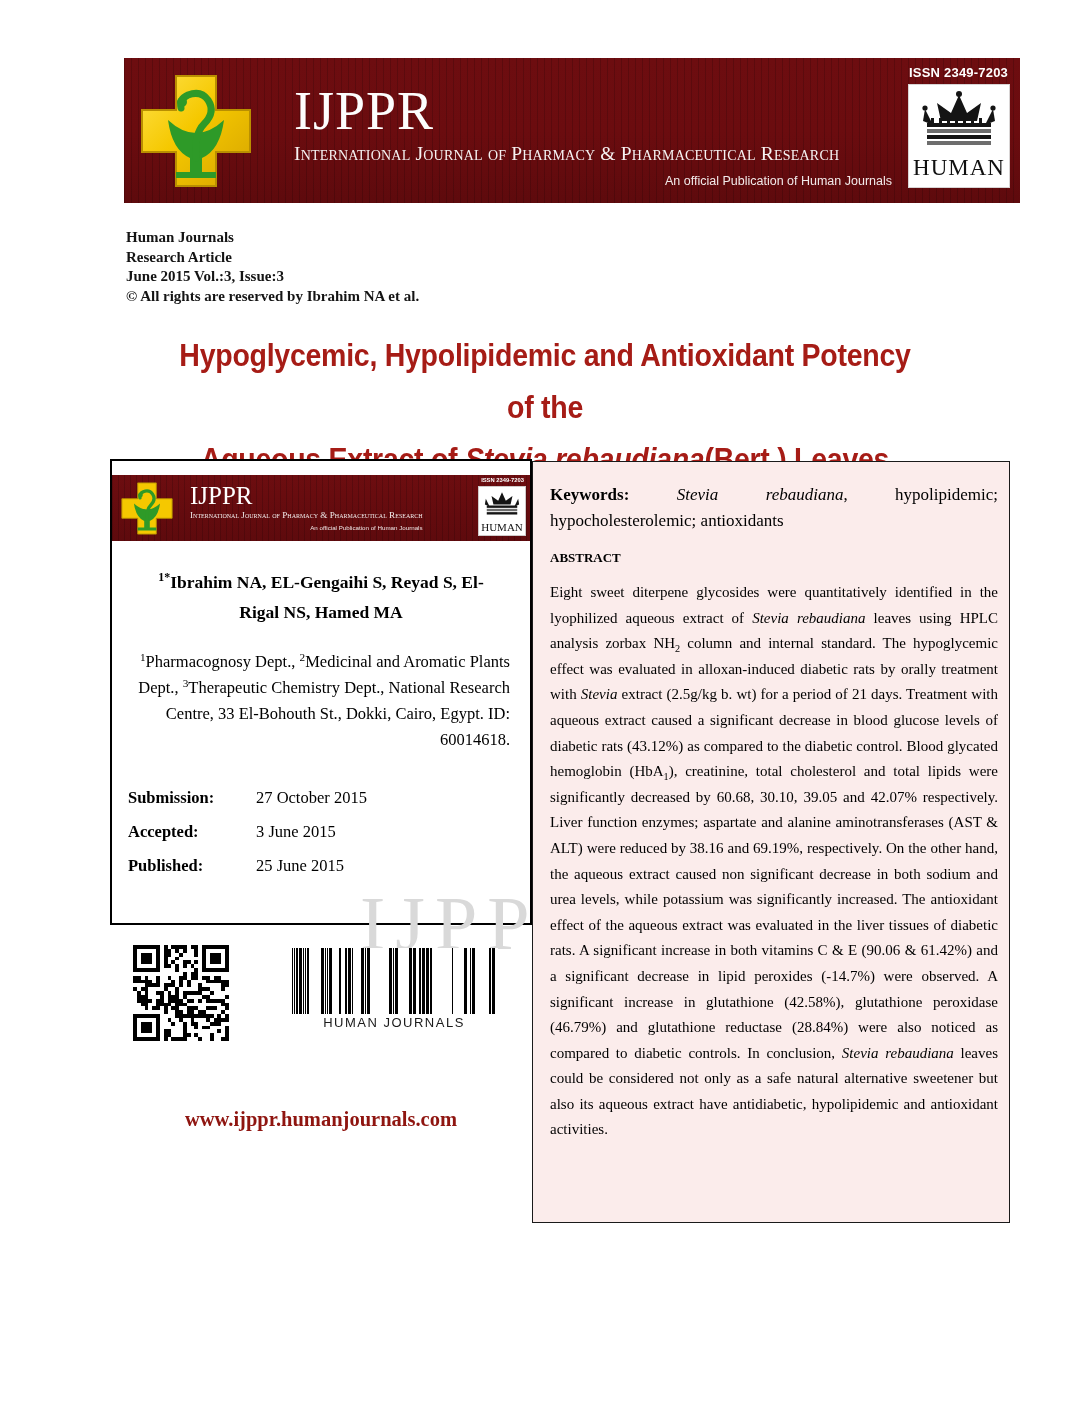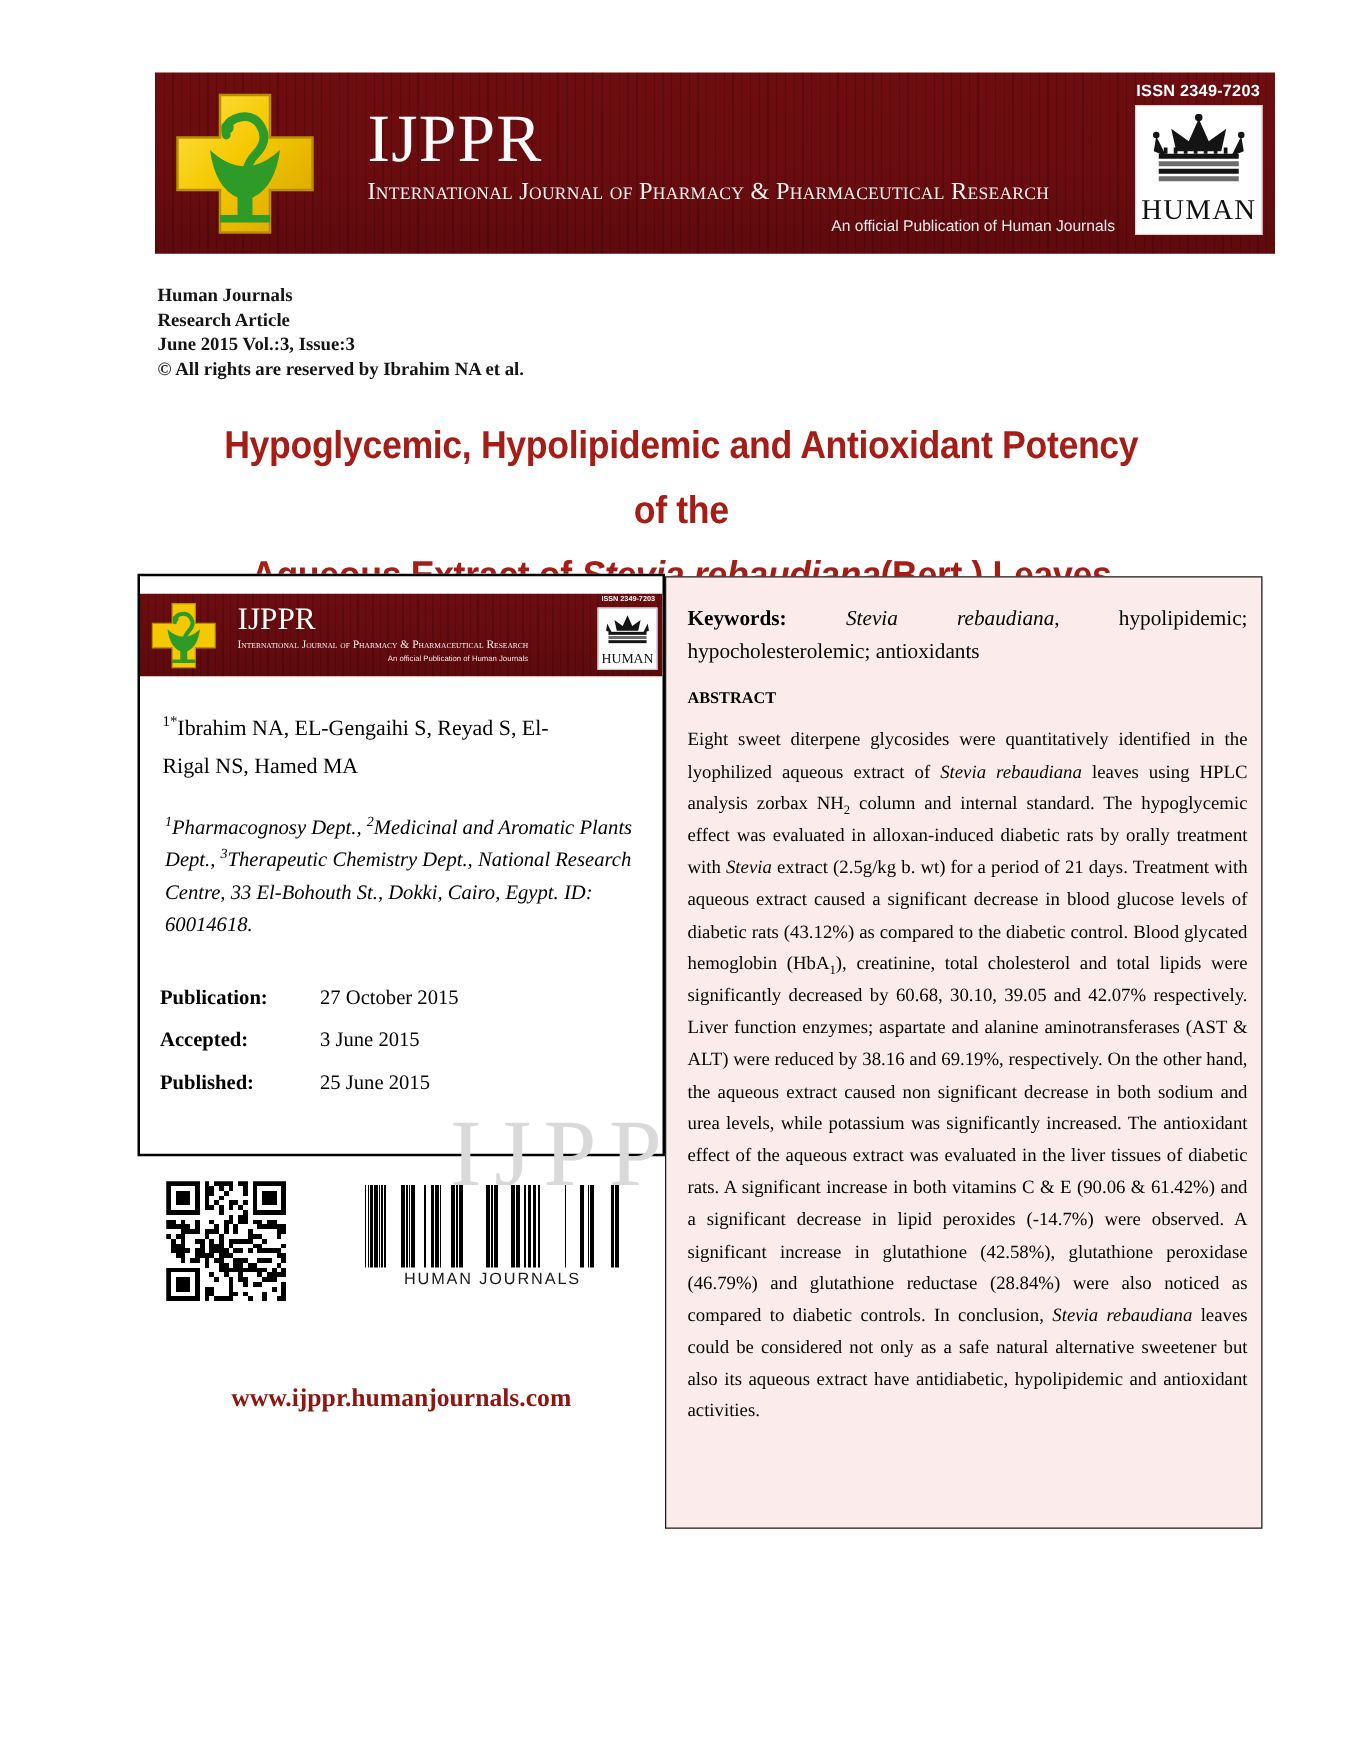--- a/index.html
+++ b/index.html
@@ -194,28 +194,28 @@
     border: 1px solid #cfcaca; box-sizing: border-box;
   }
   .mini-badge .human-text {
     position: absolute; bottom: 2px; left: 0; right: 0; text-align: center;
     font-family: "Liberation Serif", serif; font-size: 11px; color: #111;
   }
   .mini-badge .crown { position: absolute; left: 50%; transform: translateX(-50%); top: 3px; }
 
   .authors {
     margin: 26px 18px 0 18px;
+    text-align: center;
     font-size: 17.5px;
     line-height: 30px;
-    font-weight: normal;
+    font-weight: bold;
   }
   .affil {
     margin: 22px 20px 0 20px;
-    text-align: left;
-    font-style: italic;
+    text-align: right;
     font-size: 16.5px;
     line-height: 26px;
   }
   sup { font-size: 0.68em; vertical-align: super; line-height: 0; }
   sub { font-size: 0.68em; vertical-align: sub; line-height: 0; }
 
   .dates {
     margin: 28px 0 0 16px;
     font-size: 16.5px;
     line-height: 34px;
@@ -415,21 +415,21 @@
     <sup>1*</sup><span>Ibrahim NA, EL-Gengaihi S, Reyad S, El-</span><br>
     <span>Rigal NS, Hamed MA</span>
   </div>
 
   <div class="affil">
     <sup>1</sup><span>Pharmacognosy Dept., </span><sup>2</sup><span>Medicinal and Aromatic Plants Dept., </span><sup>3</sup><span>Therapeutic Chemistry Dept., National Research Centre, 33 El-Bohouth St., Dokki, Cairo, Egypt. ID: 60014618.</span>
   </div>
 
   <div class="dates">
     <div class="dates-row">
-      <div class="dates-label">Publication:</div>
+      <div class="dates-label">Submission:</div>
       <div class="dates-val">27 October 2015</div>
     </div>
     <div class="dates-row">
       <div class="dates-label">Accepted:</div>
       <div class="dates-val">3 June 2015</div>
     </div>
     <div class="dates-row">
       <div class="dates-label">Published:</div>
       <div class="dates-val">25 June 2015</div>
     </div>

